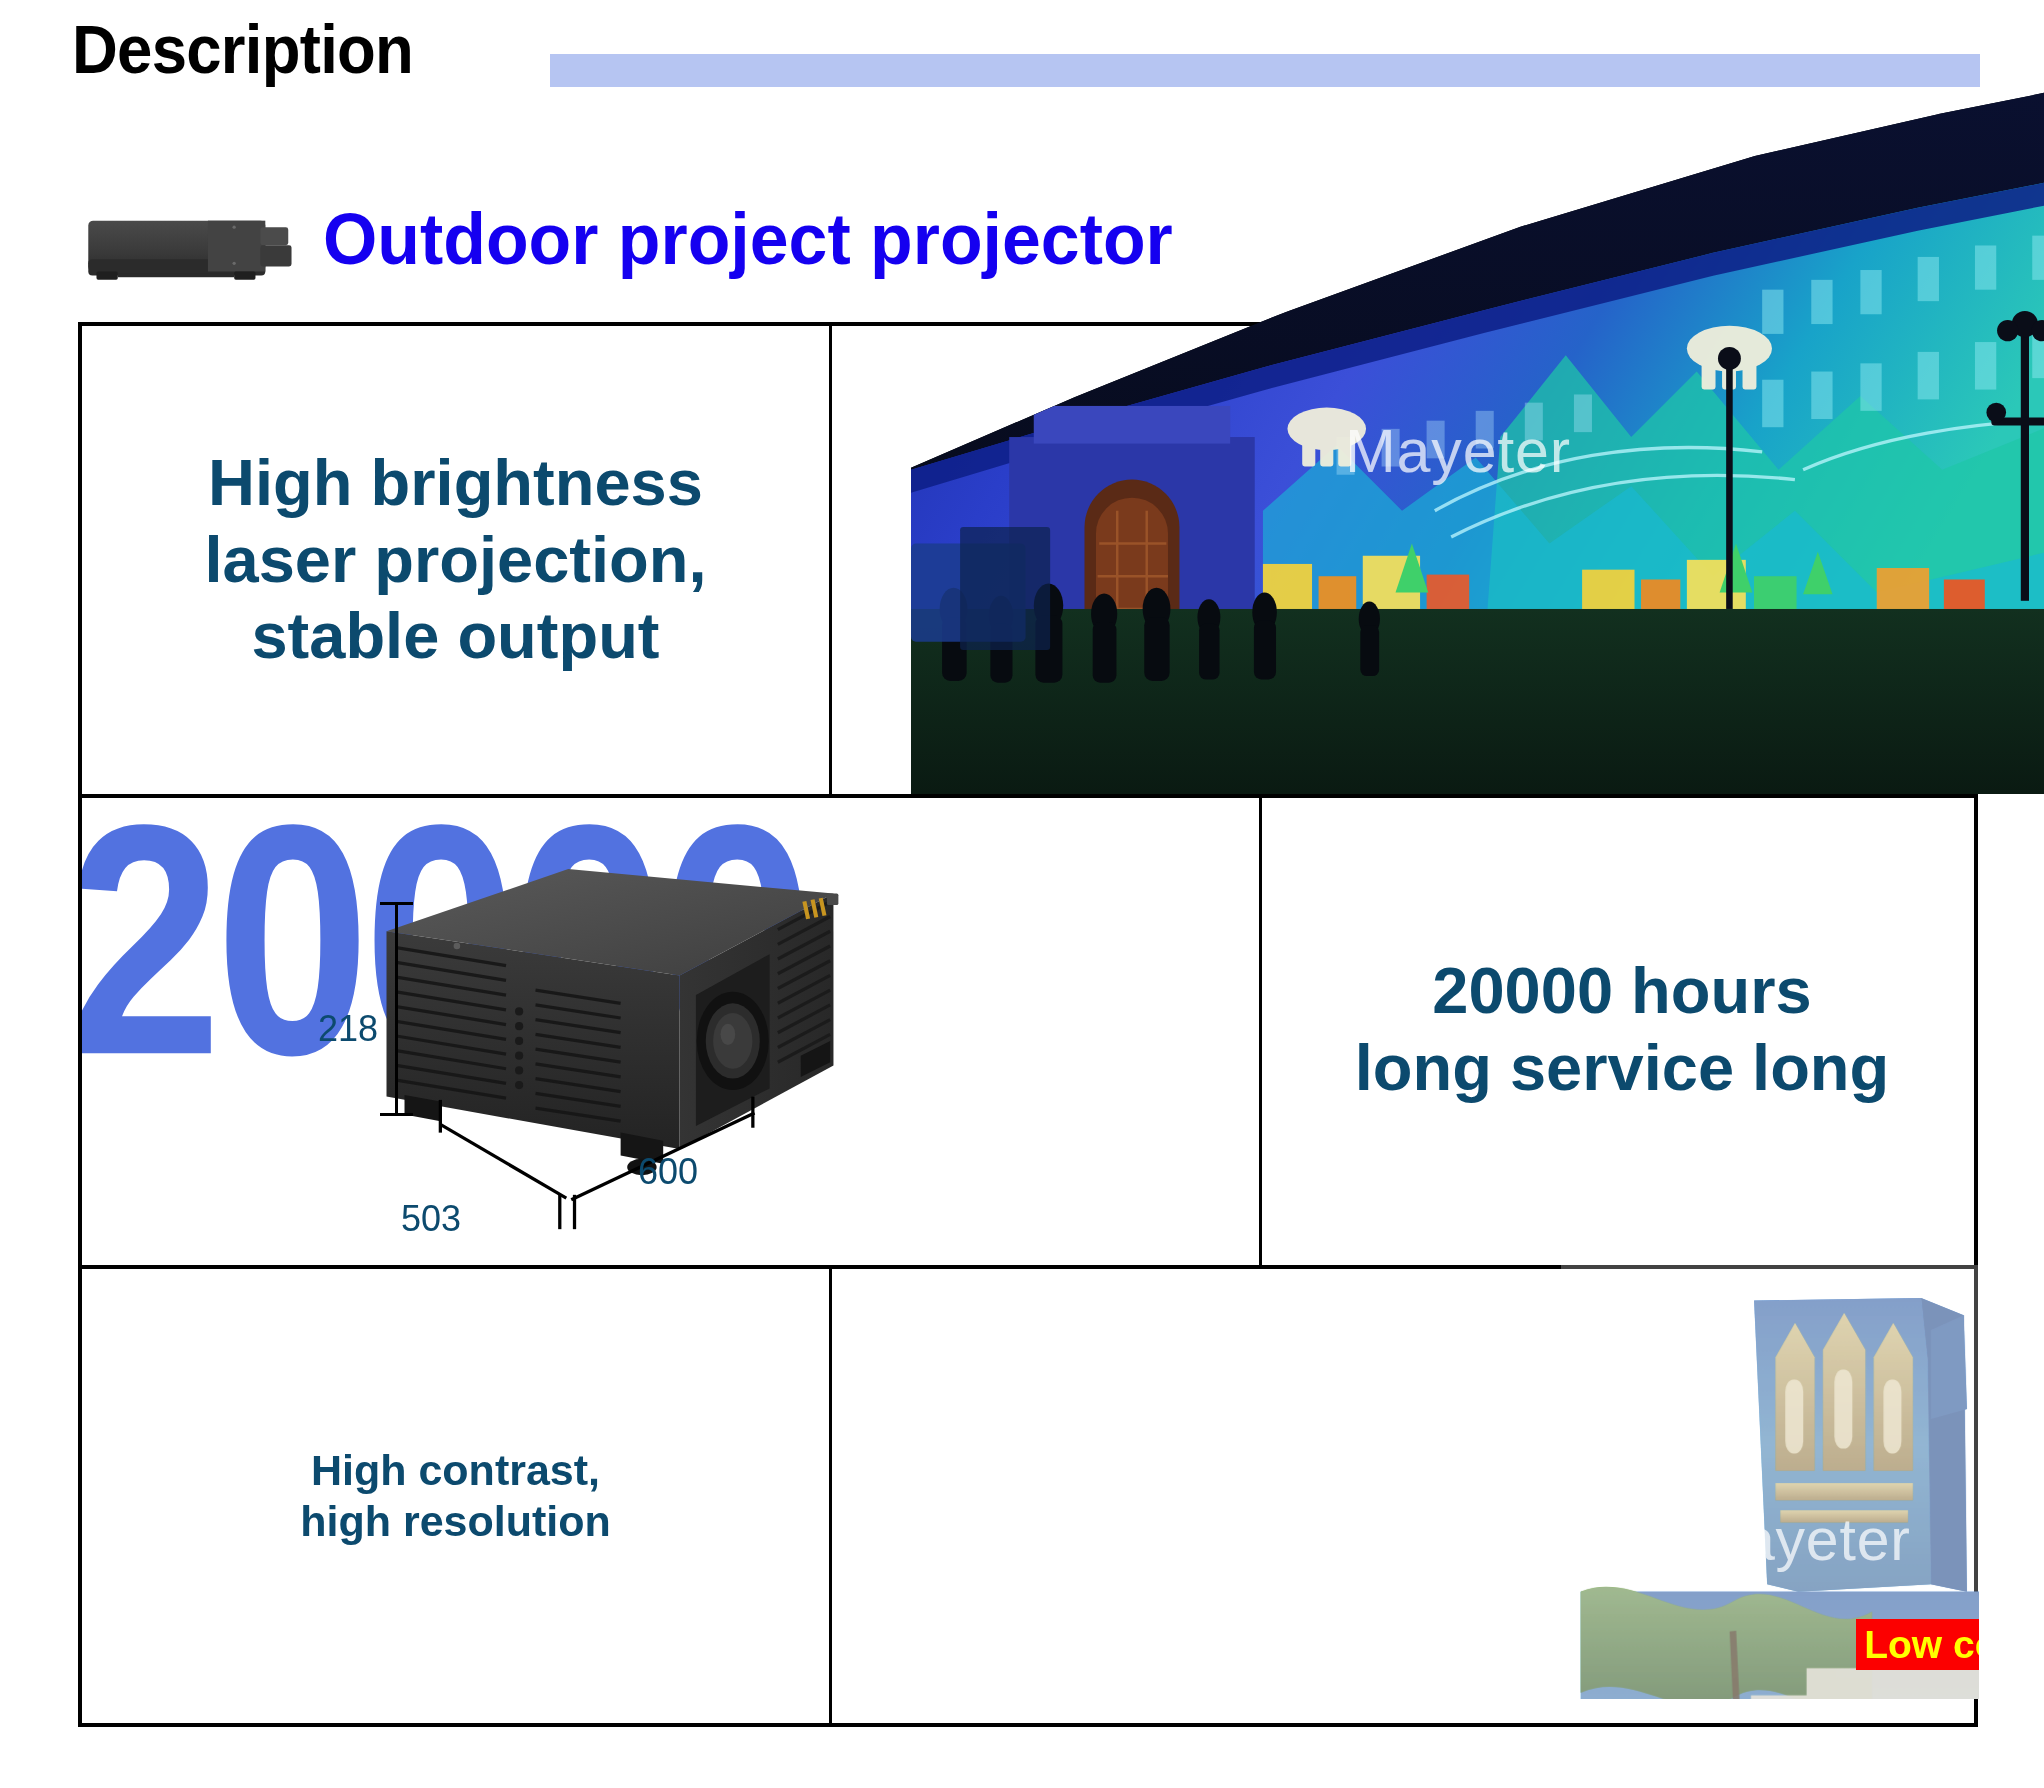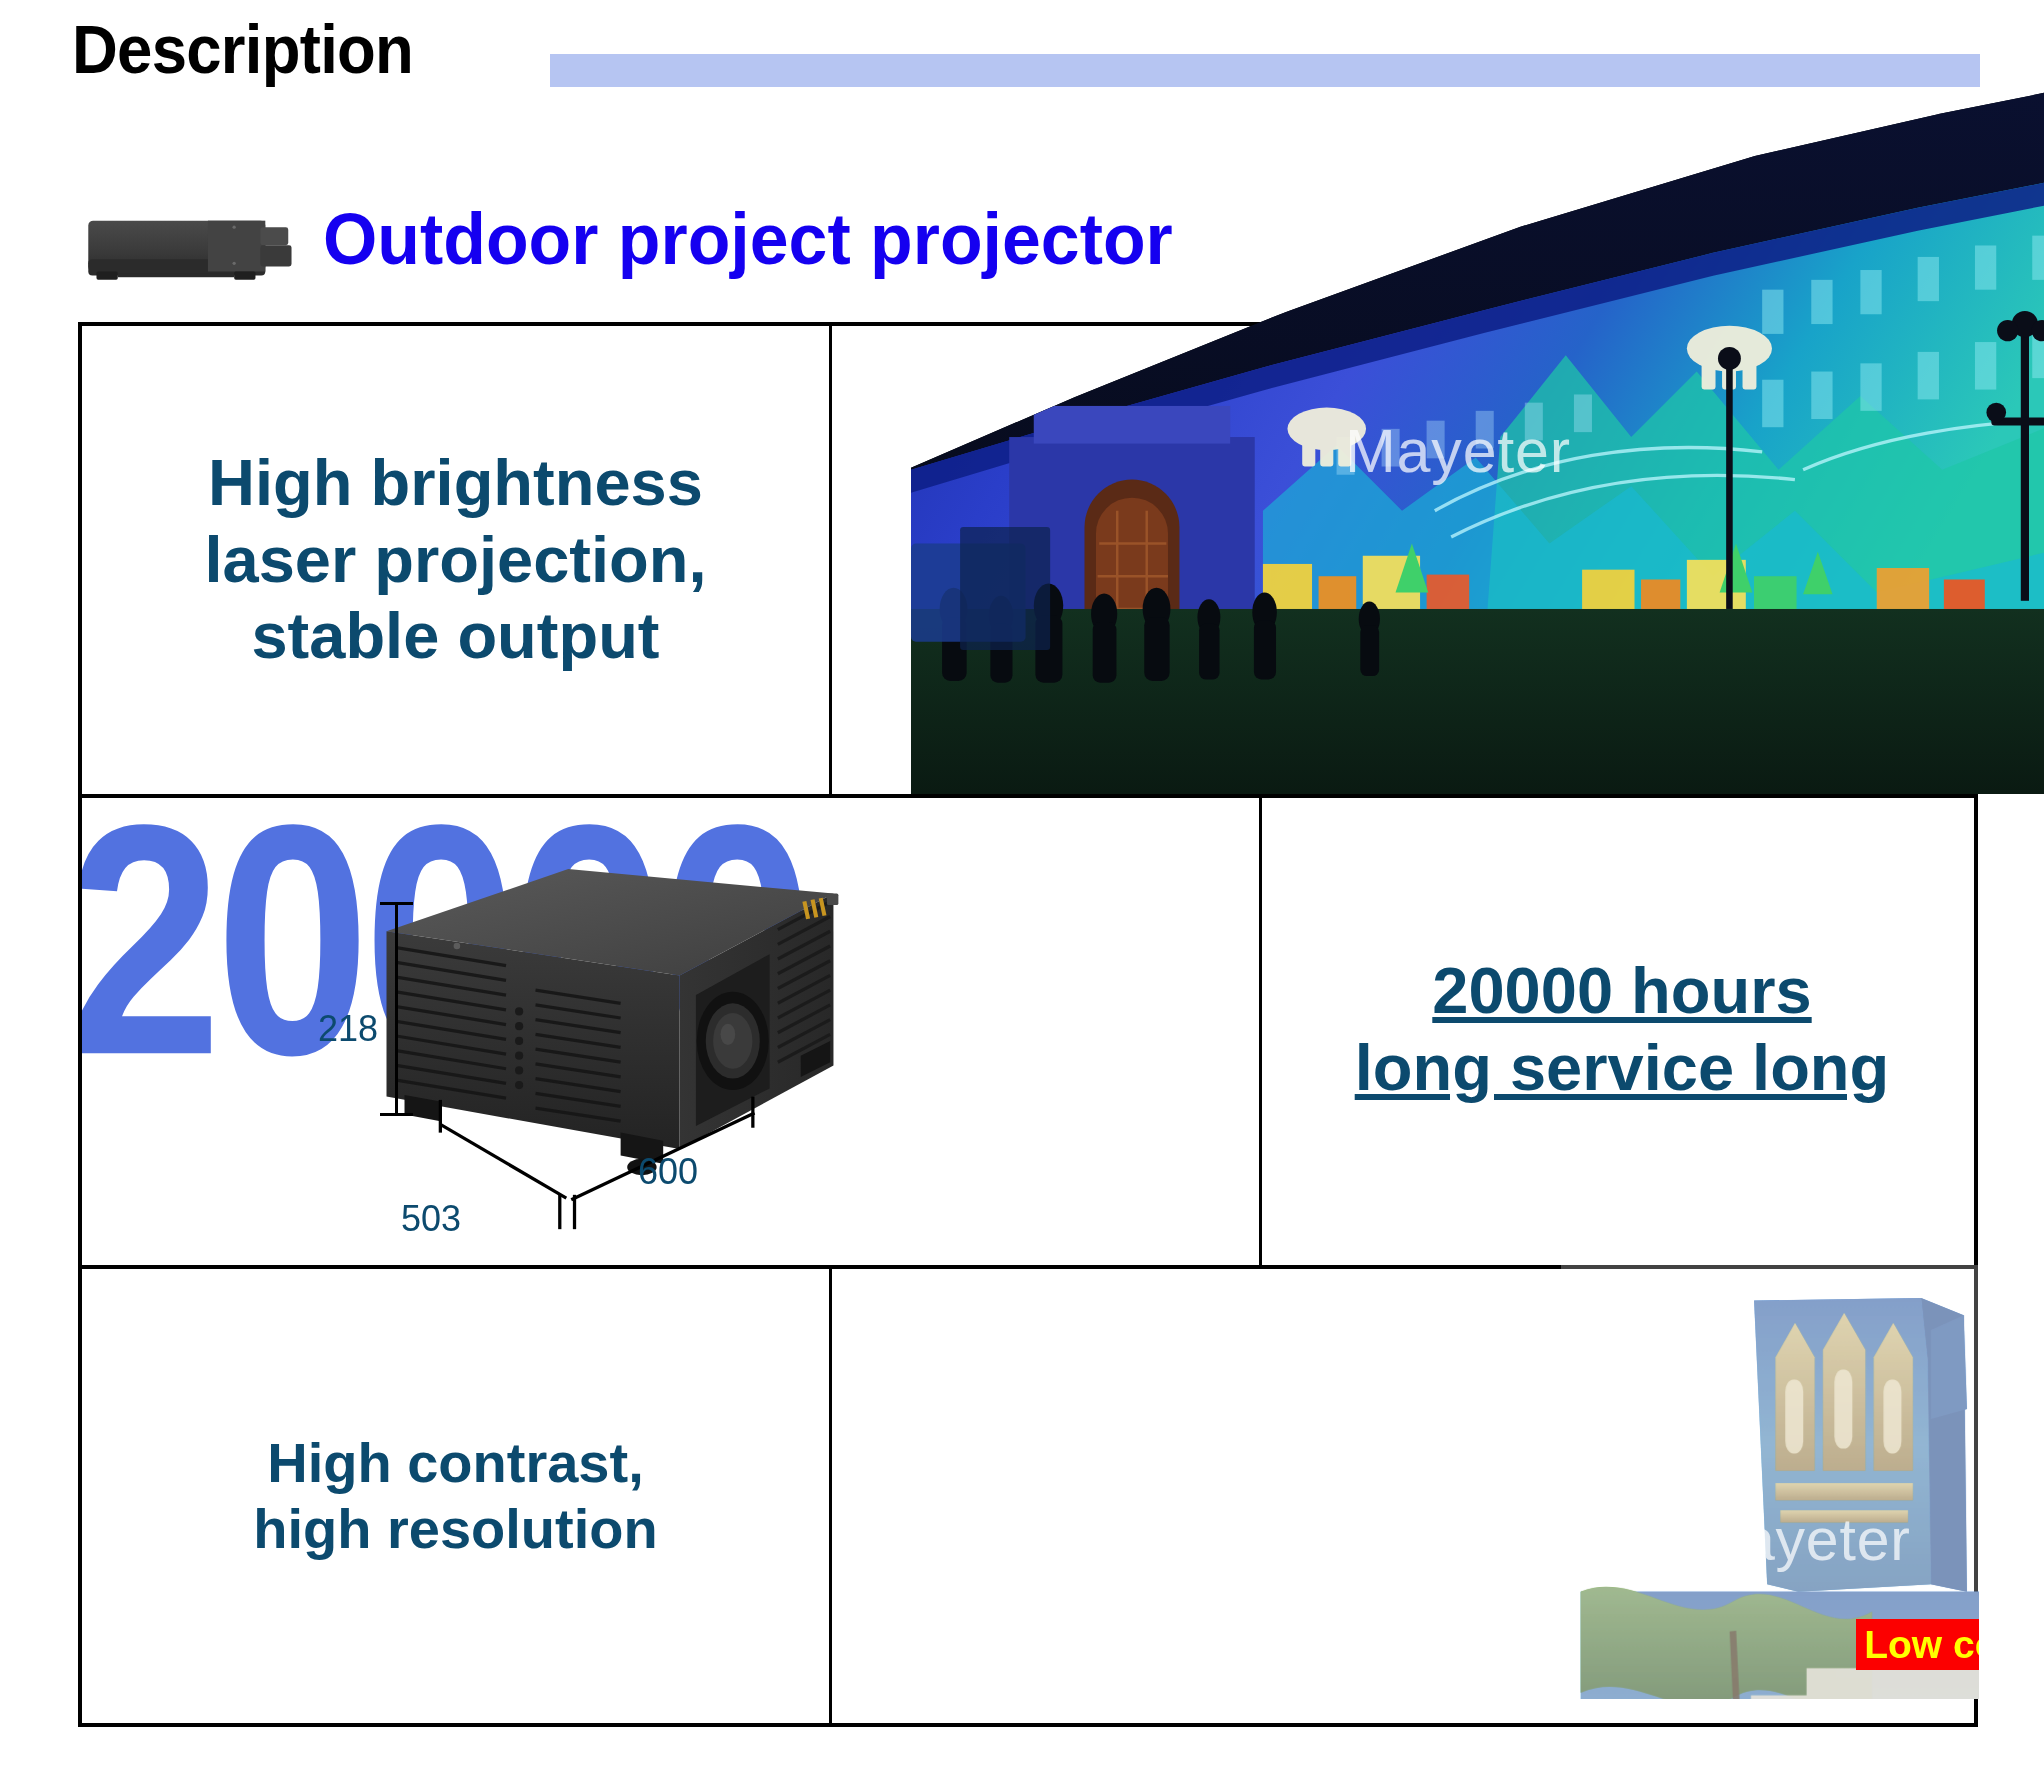--- a/index.html
+++ b/index.html
@@ -75,22 +75,22 @@
   
   .cell-text {
     position: absolute;
     display: flex; align-items: center; justify-content: center;
     text-align: center;
     color: #0c4a6e;
     font-weight: bold;
     line-height: 1.18;
   }
   .cell-text.c1 { left: 0; top: 0; width: 747px; height: 468px; font-size: 65px; }
-  .cell-text.c3 { left: 1180px; top: 468px; width: 720px; height: 471px; font-size: 65px; text-decoration: underline; }
-  .cell-text.c5 { left: 0; top: 939px; width: 747px; height: 462px; font-size: 56px; }
+  .cell-text.c3 { left: 1180px; top: 468px; width: 720px; height: 471px; font-size: 65px; }
+  .cell-text.c5 { left: 0; top: 939px; width: 747px; height: 462px; font-size: 43px; }
 
   
   .img-top {
     position: absolute;
     left: 829px; top: -241px;
     width: 1172px; height: 709px;
     overflow: hidden;
   }
   .img-top .clip {
     position: absolute; inset: 0;

